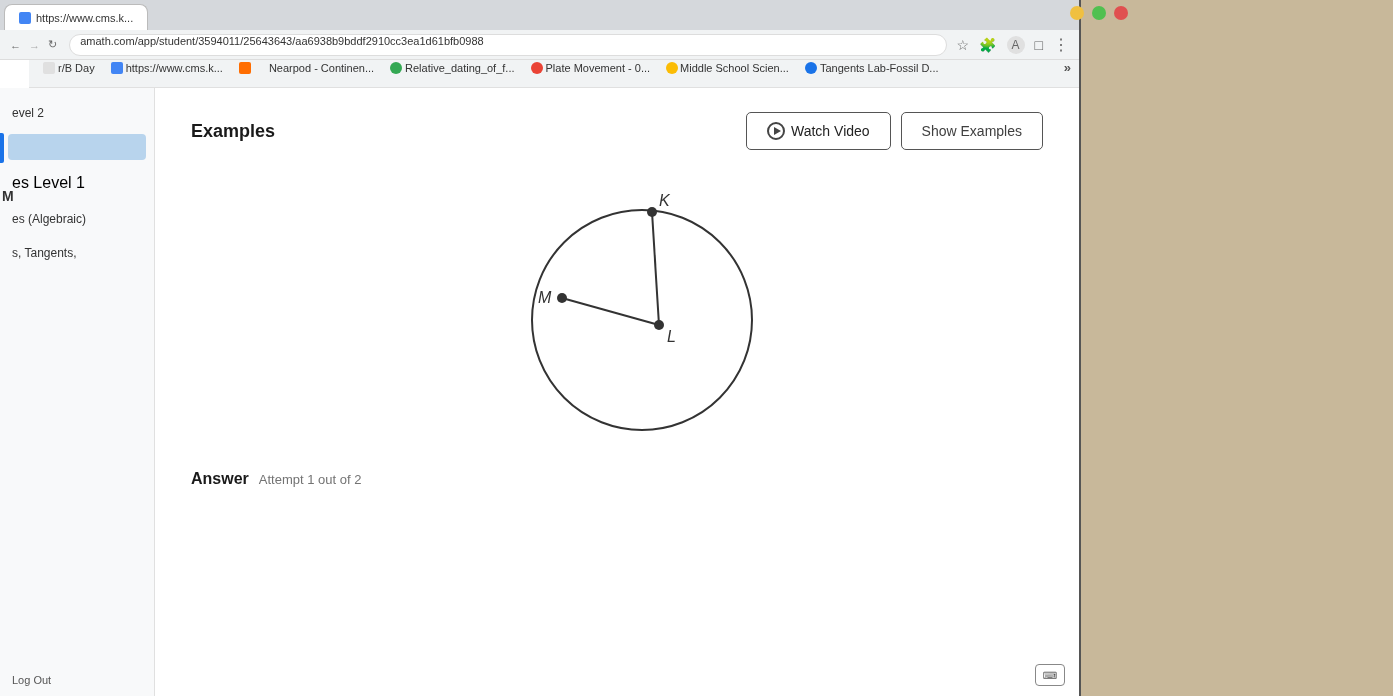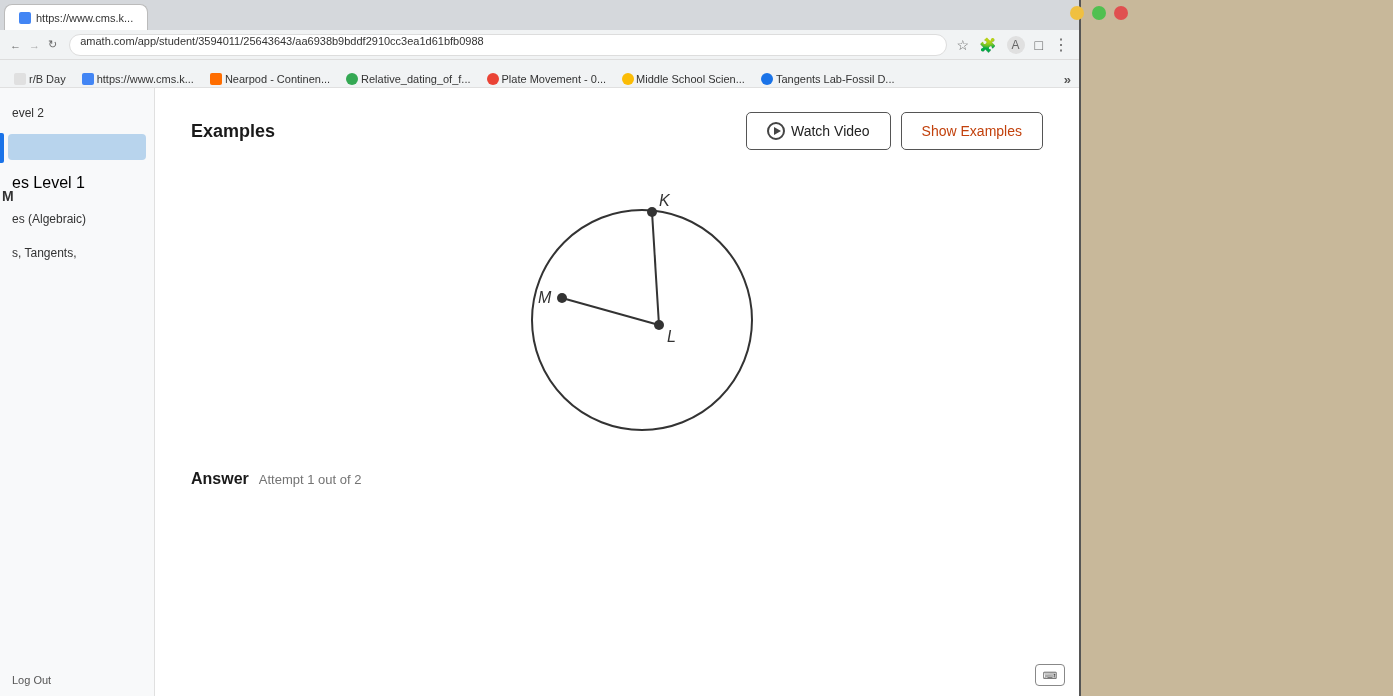--- a/index.html
+++ b/index.html
@@ -38,33 +38,33 @@
 
       <div style="display:flex; gap:10px; margin-left:10px; color:#666; font-size:14px; align-items:center;">
         <span style="cursor:pointer;">☆</span>
         <span style="cursor:pointer;">🧩</span>
         <span style="cursor:pointer; font-size:12px; background:#e0e0e0; border-radius:50%; width:18px; height:18px; display:inline-flex; align-items:center; justify-content:center;">A</span>
         <span style="cursor:pointer;">□</span>
         <span style="cursor:pointer; font-size:16px;">⋮</span>
       </div>
     </div>
 
-    <div style="height:28px; background:#f1f3f4; display:flex; align-items:flex-end; padding:0 8px; gap:4px; border-bottom:1px solid #e0e0e0; font-size:11px; color:#333; overflow:hidden;">
+    <div style="height:28px; background:#f1f3f4; display:flex; align-items:flex-start; padding:0 8px; gap:4px; border-bottom:1px solid #e0e0e0; font-size:11px; color:#333; overflow:hidden;margin-left:29px;">
 
       <div style="display:flex;align-items:center;gap:3px;padding:2px 6px;border-radius:4px;cursor:pointer;white-space:nowrap;">
         <div style="width:12px;height:12px;background:#e0e0e0;border-radius:2px;"></div>
         <span>r/B Day</span>
       </div>
 
       <div style="display:flex;align-items:center;gap:3px;padding:2px 6px;border-radius:4px;cursor:pointer;white-space:nowrap;">
         <div style="width:12px;height:12px;background:#4285f4;border-radius:2px;"></div>
         <span>https://www.cms.k...</span>
       </div>
 
-      <div style="display:flex;align-items:center;gap:3px;padding:2px 6px;border-radius:4px;cursor:pointer;white-space:nowrap;">
+      <div style="display:flex;align-items:center;gap:18px;padding:2px 6px;border-radius:4px;cursor:pointer;white-space:nowrap;">
         <div style="width:12px;height:12px;background:#ff6d00;border-radius:2px;"></div>
         <span>Nearpod - Continen...</span>
       </div>
 
       <div style="display:flex;align-items:center;gap:3px;padding:2px 6px;border-radius:4px;cursor:pointer;white-space:nowrap;">
         <div style="width:12px;height:12px;background:#34a853;border-radius:2px; border-radius:50%;"></div>
         <span>Relative_dating_of_f...</span>
       </div>
 
       <div style="display:flex;align-items:center;gap:3px;padding:2px 6px;border-radius:4px;cursor:pointer;white-space:nowrap;">
@@ -124,21 +124,21 @@
           <h2 style="font-size:18px; font-weight:bold; color:#1a1a1a;">Examples</h2>
 
           <div style="display:flex; gap:10px;">
             <button style="display:flex;align-items:center;gap:6px;padding:9px 20px;border:1.5px solid #555;background:#fff;border-radius:5px;font-size:14px;cursor:pointer;color:#222;font-weight:500;">
               <span style="width:18px;height:18px;border:2px solid #444;border-radius:50%;display:inline-flex;align-items:center;justify-content:center;flex-shrink:0;">
                 <span style="width:0;height:0;border-top:4px solid transparent;border-bottom:4px solid transparent;border-left:7px solid #444;margin-left:2px;"></span>
               </span>
               <span>Watch Video</span>
             </button>
 
-            <button style="padding:5px 20px;border:1.5px solid #555;background:#fff;border-radius:5px;font-size:14px;cursor:pointer;color:#c2410c;font-weight:500;">
+            <button style="padding:5px 20px;border:1.5px solid #555;background:#fff;border-radius:5px;font-size:14px;cursor:pointer;color:#404040;font-weight:500;">
               <span>Show Examples</span>
             </button>
           </div>
         </div>
 
 
         <div style="display:flex;justify-content:center;margin:0 0 20px 50px;">
           <svg width="280" height="280" viewBox="0 0 280 280" style="overflow:visible;">
 
             <circle cx="140" cy="150" r="110" fill="none" stroke="#333" stroke-width="2"></circle>

